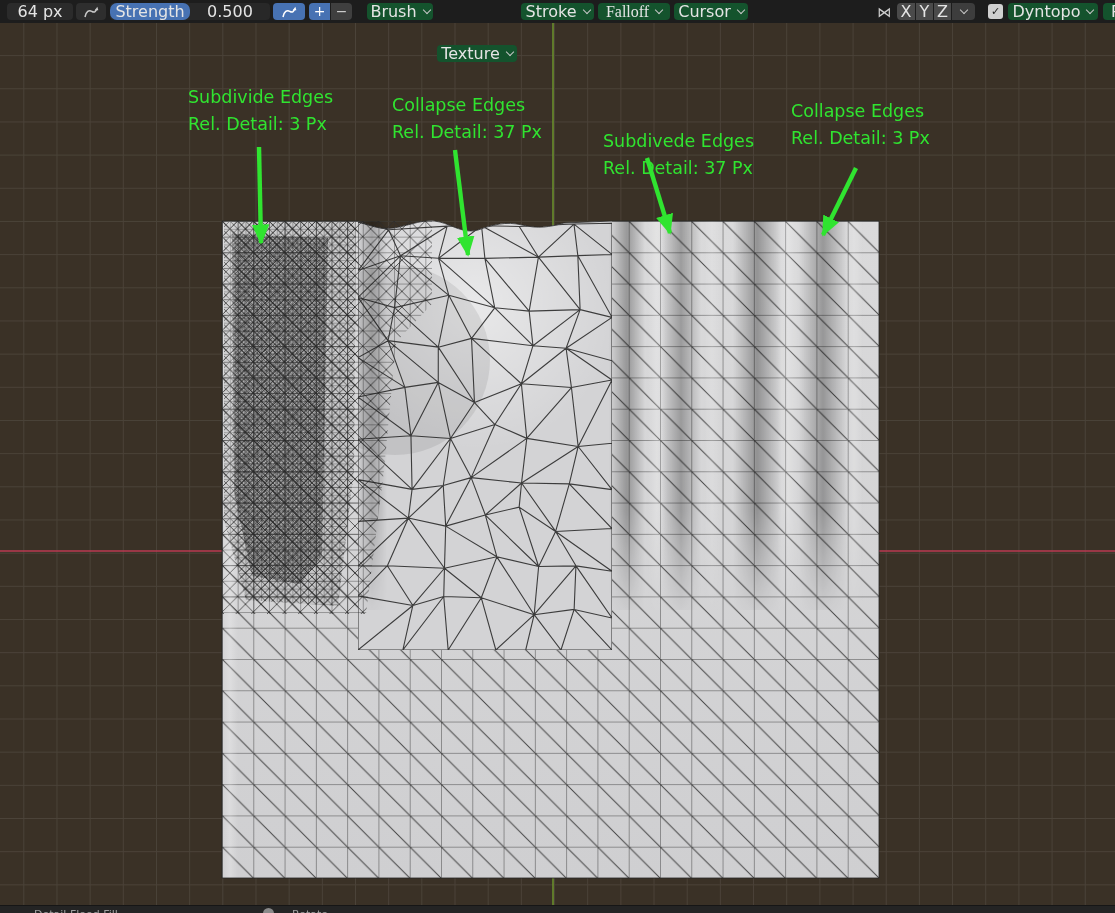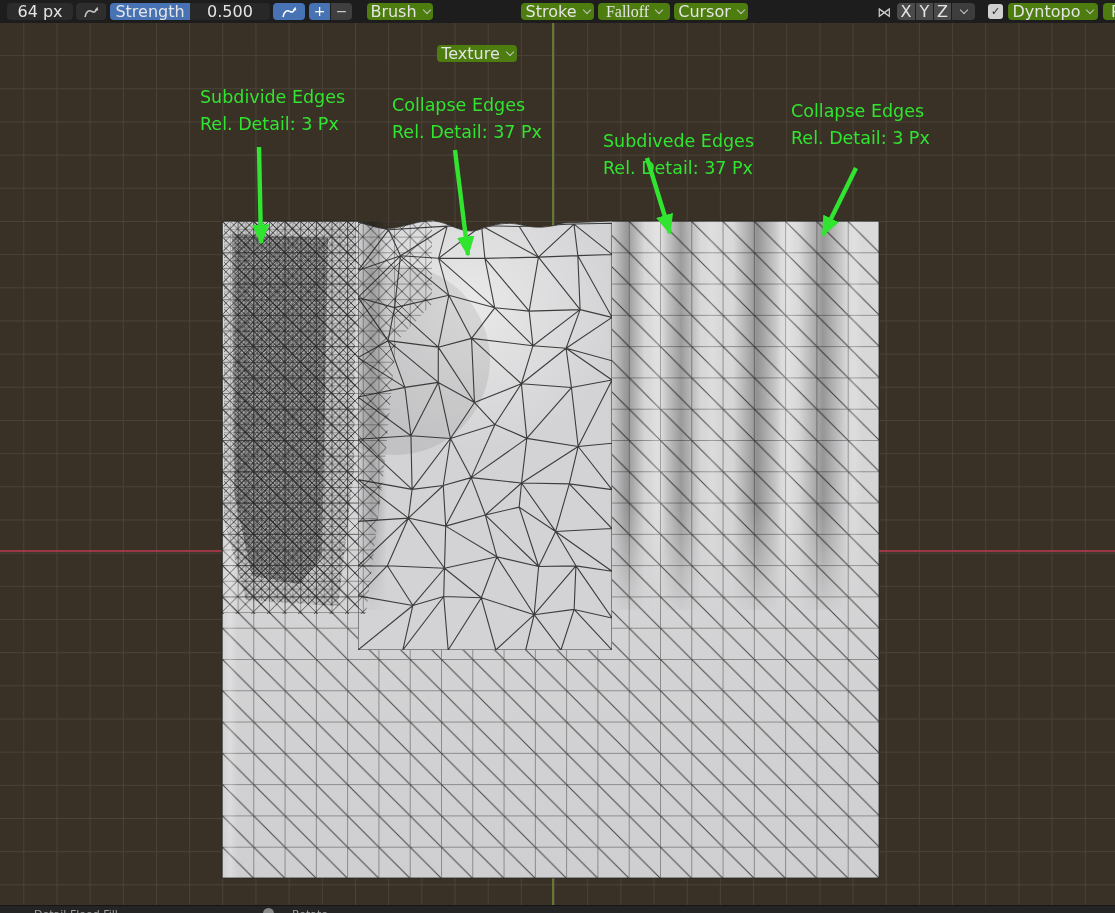--- a/index.html
+++ b/index.html
@@ -2,27 +2,27 @@
 <html><head>
 <meta charset="utf-8">
 <style>
   html,body{margin:0;padding:0;background:#111;}
   #app{position:relative;width:1115px;height:913px;overflow:hidden;font-family:"DejaVu Sans",sans-serif;background:#3a3126;}
   
   #header{position:absolute;left:0;top:0;width:1115px;height:23px;background:#1d1d1d;z-index:30;}
   .hitem{position:absolute;top:3px;height:17px;border-radius:4px;display:flex;align-items:center;justify-content:center;
          font-size:16px;color:#e4e4e4;box-sizing:border-box;white-space:nowrap;}
   .field{background:#2b2b2b;}
-  .ddbtn{background:#4d7c0f;padding:0 8px;}
+  .ddbtn{background:#14532d;padding:0 8px;}
   .chev{width:5px;height:5px;border-right:1.4px solid #c6c6c6;border-bottom:1.4px solid #c6c6c6;
         transform:rotate(45deg);margin-left:7px;margin-top:-3px;flex:0 0 auto;}
   .iconbtn{background:#2e2e2e;color:#c9c9c9;}
   .blue{background:#4772b3;color:#fff;}
   #strength{left:110px;width:160px;overflow:hidden;padding:0;background:#282828;}
-  #strength .half{width:50%;height:100%;display:flex;align-items:center;justify-content:center;}
+  #strength .half{width:50%;height:100%;display:flex;align-items:center;justify-content:center;border-radius:7px;}
   #strength .fill{background:#4772b3;}
   .pm{font-size:14px;line-height:17px;}
   .axisbtn{background:#4a4a4a;border-radius:0;}
   #sym-icon{font-size:14px;color:#cdcdcd;background:transparent;}
   #dyn-check{background:#d0d0d0;color:#1c1c1c;font-size:11px;font-weight:bold;border-radius:3px;}
   
   #viewport{position:absolute;left:0;top:0;width:1115px;height:913px;}
   .annot{position:absolute;color:#30e430;font-size:17.5px;line-height:27px;z-index:20;letter-spacing:0px;}
   .annot span{display:block;}
   
@@ -174,21 +174,21 @@
         <rect x="222" y="221" width="16" height="657" fill="url(#gLight)" opacity="0.25"></rect>
         <path d="M222,221 L358,221 C368,225 380,230 394,228 C412,225 424,218 440,222 C452,225 464,234 478,230 C492,225 506,221 522,225 C538,229 550,227 564,223 L612,221 L879,221 L879,878 L222,878 Z" fill="none" stroke="#262626" stroke-width="1" opacity="0.8"></path>
         <g stroke="#30e430" stroke-width="4.4">
           <line x1="259" y1="147" x2="261" y2="243" marker-end="url(#ah)"></line>
           <line x1="455" y1="150" x2="468" y2="255" marker-end="url(#ah)"></line>
           <line x1="647" y1="158" x2="670" y2="233" marker-end="url(#ah)"></line>
           <line x1="856" y1="168" x2="823" y2="235" marker-end="url(#ah)"></line>
         </g>
       </svg></div>
 
-  <div class="annot" style="left:188px;top:84px;margin-left:12px;">
+  <div class="annot" style="left:188px;top:84px;">
     <span>Subdivide Edges</span>
     <span>Rel. Detail: 3 Px</span>
   </div>
   <div class="annot" style="left:392px;top:92px;">
     <span>Collapse Edges</span>
     <span>Rel. Detail: 37 Px</span>
   </div>
   <div class="annot" style="left:603px;top:94px;margin-top:34px;">
     <span>Subdivede Edges</span>
     <span>Rel. Detail: 37 Px</span>

